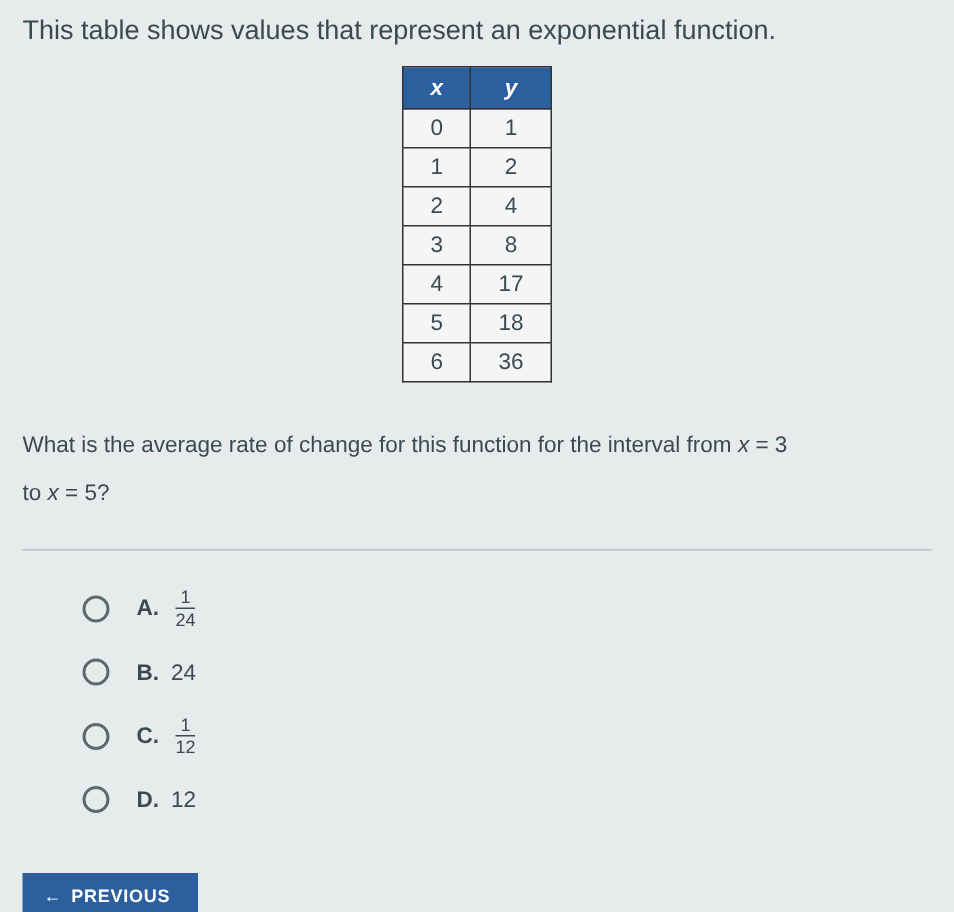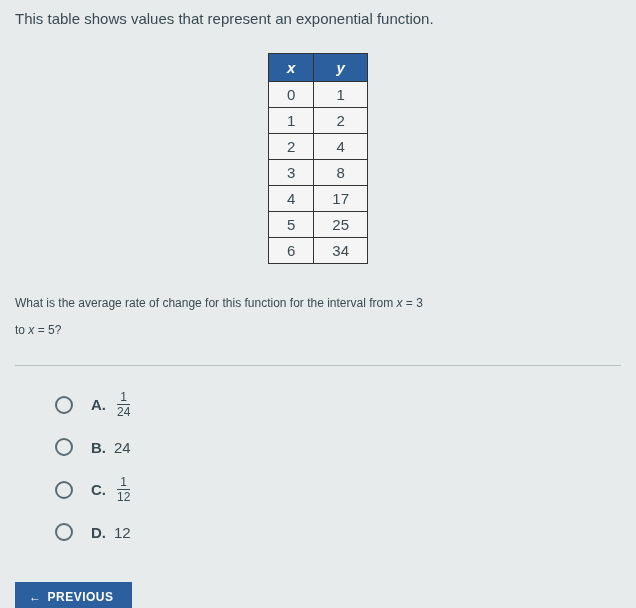--- a/index.html
+++ b/index.html
@@ -10,23 +10,23 @@
     body {
       width: 636px;
       height: 608px;
       font-family: Arial, sans-serif;
       background: #e8ebec;
       color: #3a4a52;
       padding: 10px 15px 0 15px;
       position: relative;
     }
     .question-intro {
-      font-size: 15px;
+      font-size: 18px;
       font-weight: 500;
-      margin-bottom: 26px;
+      margin-bottom: 13px;
     }
     .table-container {
       display: flex;
       justify-content: center;
       margin-bottom: 30px;
     }
     table {
       border-collapse: collapse;
       background: #f5f5f5;
     }
@@ -41,21 +41,21 @@
       text-align: center;
     }
     td {
       border: 1px solid #333;
       padding: 4px 18px;
       text-align: center;
       font-size: 15px;
       font-weight: 500;
     }
     .question-text {
-      font-size: 12px;
+      font-size: 15px;
       line-height: 1.6;
       margin-bottom: 8px;
     }
     .question-text .var {
       font-style: italic;
     }
     hr {
       border: none;
       border-top: 1px solid #b8c0c4;
       margin: 25px 0;
@@ -149,25 +149,25 @@
       <tr>
           <td>3</td>
           <td>8</td>
         </tr>
       <tr>
           <td>4</td>
           <td>17</td>
         </tr>
       <tr>
           <td>5</td>
-          <td>25</td>
+          <td>18</td>
         </tr>
       <tr>
           <td>6</td>
-          <td>34</td>
+          <td>36</td>
         </tr>
     </tbody>
   </table>
 </div>
 
 <div class="question-text">
   <span>What is the average rate of change for this function for the interval from </span><span class="var">x</span><span> = 3</span>
 </div>
 <div class="question-text">
   <span>to </span><span class="var">x</span><span> = 5?</span>

